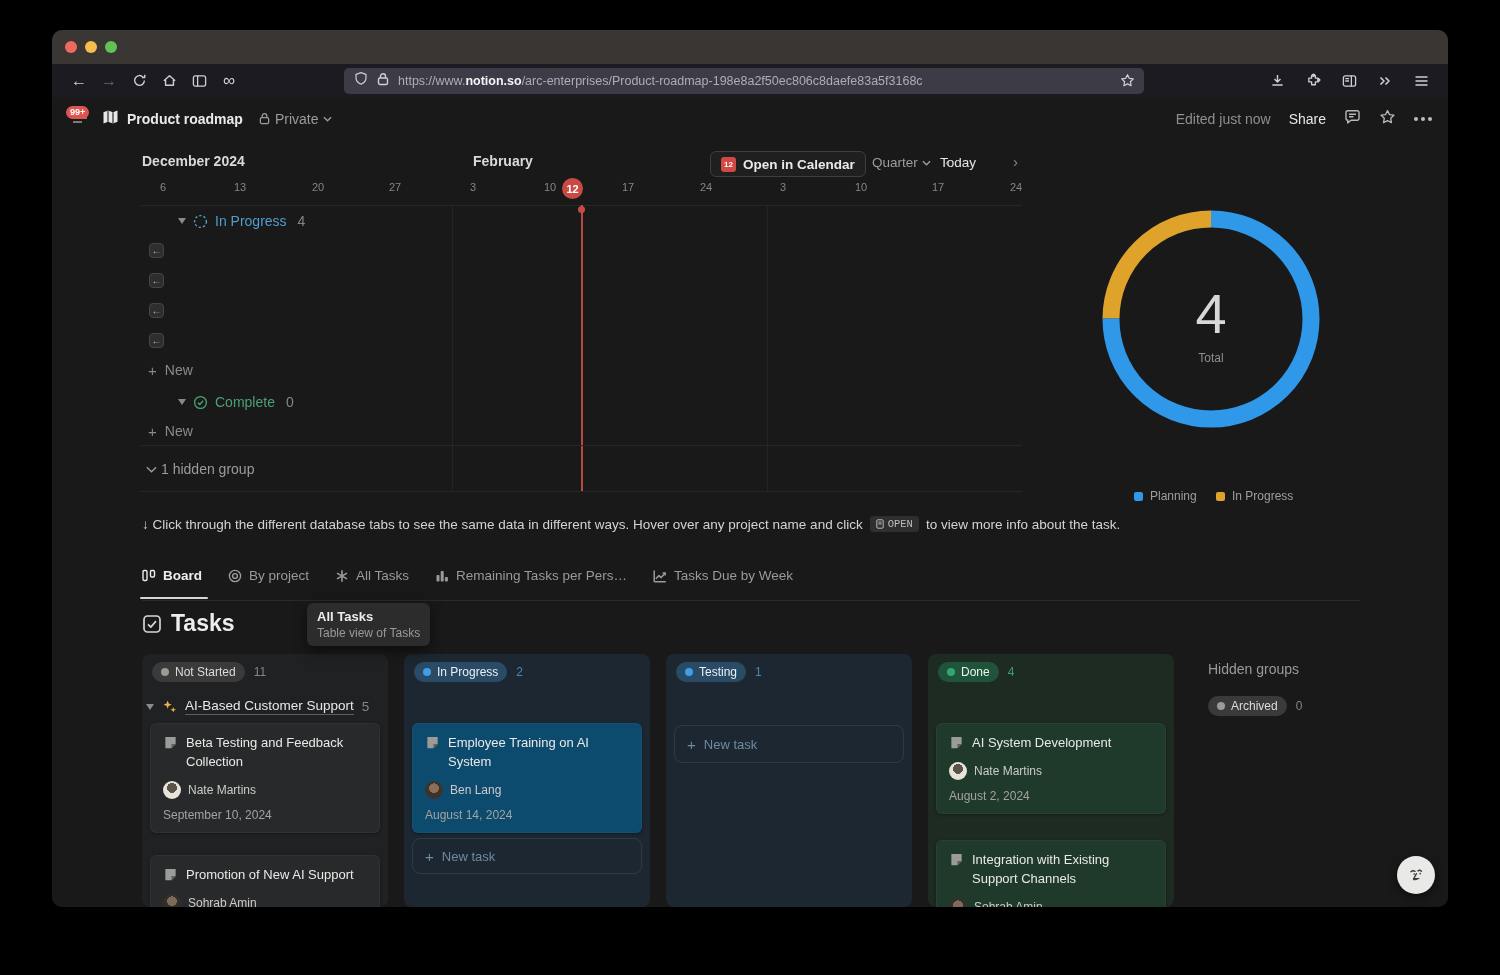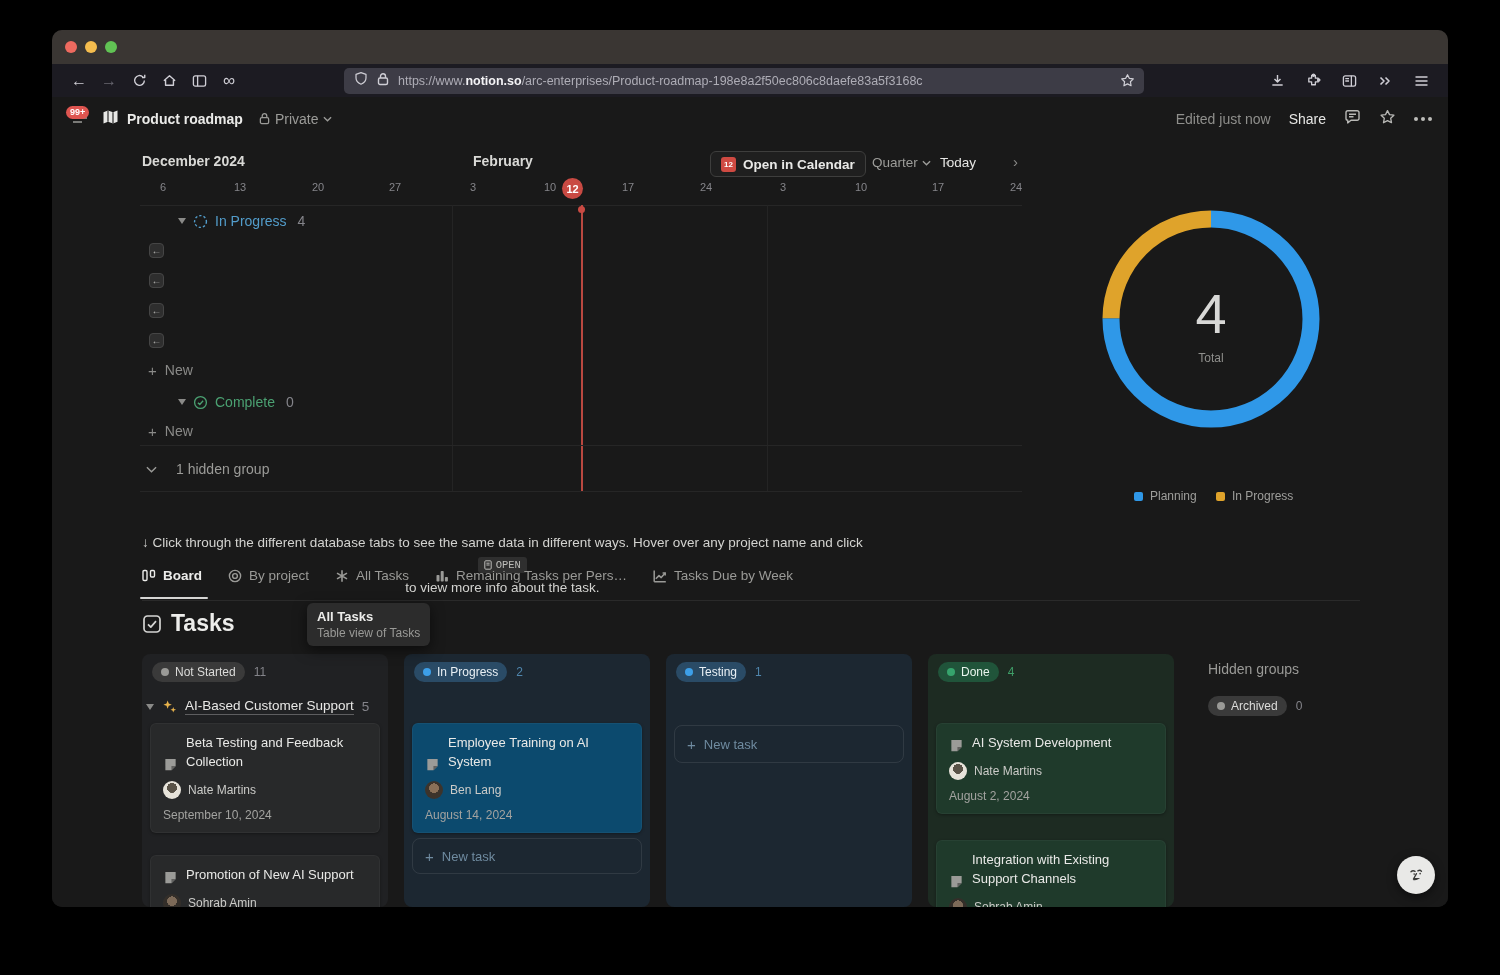--- a/index.html
+++ b/index.html
@@ -67,21 +67,21 @@
   .tl-row { display:flex; align-items:center; gap:7px; font-size:14px; }
   .tri { width:0; height:0; border-left:4.5px solid transparent; border-right:4.5px solid transparent;
          border-top:6px solid #8a8a88; }
   .tl-blue { color:#529cca; font-weight:500; }
   .tl-green { color:#4ba172; font-weight:500; }
   .tl-count { color:#84848a; font-weight:400; margin-left:4px; }
   .chip { width:15px; height:15px; border-radius:4px; background:#2e2e2e; border:1px solid #454545;
           color:#b5b5b2; font-size:10px; display:flex; align-items:center; justify-content:center; }
   .tl-new { color:#8a8a88; font-size:14px; display:flex; align-items:center; gap:8px; }
   .plus { font-size:15px; line-height:1; }
-  .tl-hidden { color:#9b9b98; font-size:14px; display:flex; align-items:center; gap:19px; }
+  .tl-hidden { color:#9b9b98; font-size:14px; display:flex; align-items:center; gap:4px; }
 
   
   .donut-center { text-align:center; }
   .donut-num { font-size:56px; color:#d8d8d6; line-height:1; }
   .donut-sub { font-size:12px; color:#8f8f8c; margin-top:9px; }
   .legend { display:flex; align-items:center; gap:7px; font-size:12px; color:#9e9e9b; }
   .sq { width:9px; height:9px; border-radius:2px; }
 
   
   .callout { font-size:13.5px; color:#d3d3d0; display:flex; align-items:center; gap:7px; white-space:nowrap; }
@@ -112,21 +112,21 @@
   .cnt-gray { color:#84848a; font-size:12px; } .cnt-blue { color:#4f86ad; font-size:12px; }
   .cnt-green { color:#3f9e68; font-size:12px; }
   .hidden-groups { color:#9a9a97; font-size:14px;text-align:center; }
   .group-row { display:flex; align-items:center; gap:8px; font-size:13.5px; }
   .group-name { color:#e8e8e6; font-weight:500; border-bottom:1px solid rgba(255,255,255,.28); padding-bottom:1px; }
   .group-cnt { color:#84848a; }
 
   .card { width:230px; border-radius:6px; padding:10px 12px; box-shadow:0 1px 3px rgba(0,0,0,.35);
           border:1px solid rgba(255,255,255,.04); }
   .card-neutral { background:#28292a; } .card-blue { background:#0c4a6e; } .card-green { background:#1f3a2b; }
-  .ct-row { display:flex; gap:8px;align-items:flex-end; }
+  .ct-row { display:flex; gap:8px; }
   .card-title { font-size:13px; font-weight:500; color:#e9e9e7; line-height:1.45; }
   .person { display:flex; align-items:center; gap:7px; margin-top:9px; }
   .avatar { width:18px; height:18px; border-radius:50%; flex:0 0 auto; }
   .av-light { background:radial-gradient(circle at 50% 38%, #5a5348 0 34%, #e7e3da 35%); }
   .av-brown { background:radial-gradient(circle at 50% 40%, #8a7058 0 34%, #3c332b 35%); }
   .av-dark  { background:radial-gradient(circle at 50% 40%, #7d6a58 0 34%, #332e29 35%); }
   .person-name { font-size:12px; color:#cbcbc8; }
   .card-date { font-size:12px; color:#a3a3a0; margin-top:9px; }
   .newtask { width:230px; border:1px solid rgba(255,255,255,.09); border-radius:8px; display:flex;
              align-items:center; gap:8px; padding:0 12px; color:#6f8ba0; font-size:13px; font-weight:500; }
@@ -363,21 +363,21 @@
     </div>
     <div class="abs legend" style="left:1082px; top:349px;">
       <span class="sq" style="background:#2f98e8"></span>
       <span>Planning</span>
     </div>
     <div class="abs legend" style="left:1164px; top:349px;">
       <span class="sq" style="background:#dfa32b"></span>
       <span>In Progress</span>
     </div>
 
-    <div class="abs callout" style="left:90px; top:395px;flex-direction:column;">
+    <div class="abs callout" style="left:90px; top:376px;">
       <span>↓ Click through the different database tabs to see the same data in different ways. Hover over any project name and click</span>
       <span class="open-badge">
         <svg width="8" height="10" viewBox="0 0 8 10" fill="none" stroke="#bcbcb9" stroke-width="1">
             <rect x="0.8" y="0.8" width="6.4" height="8.4" rx="1"></rect>
             <path d="M2.4 3.2h3.2M2.4 5h3.2"></path>
           </svg>
         <span>OPEN</span>
       </span>
       <span>to view more info about the task.</span>
     </div>

